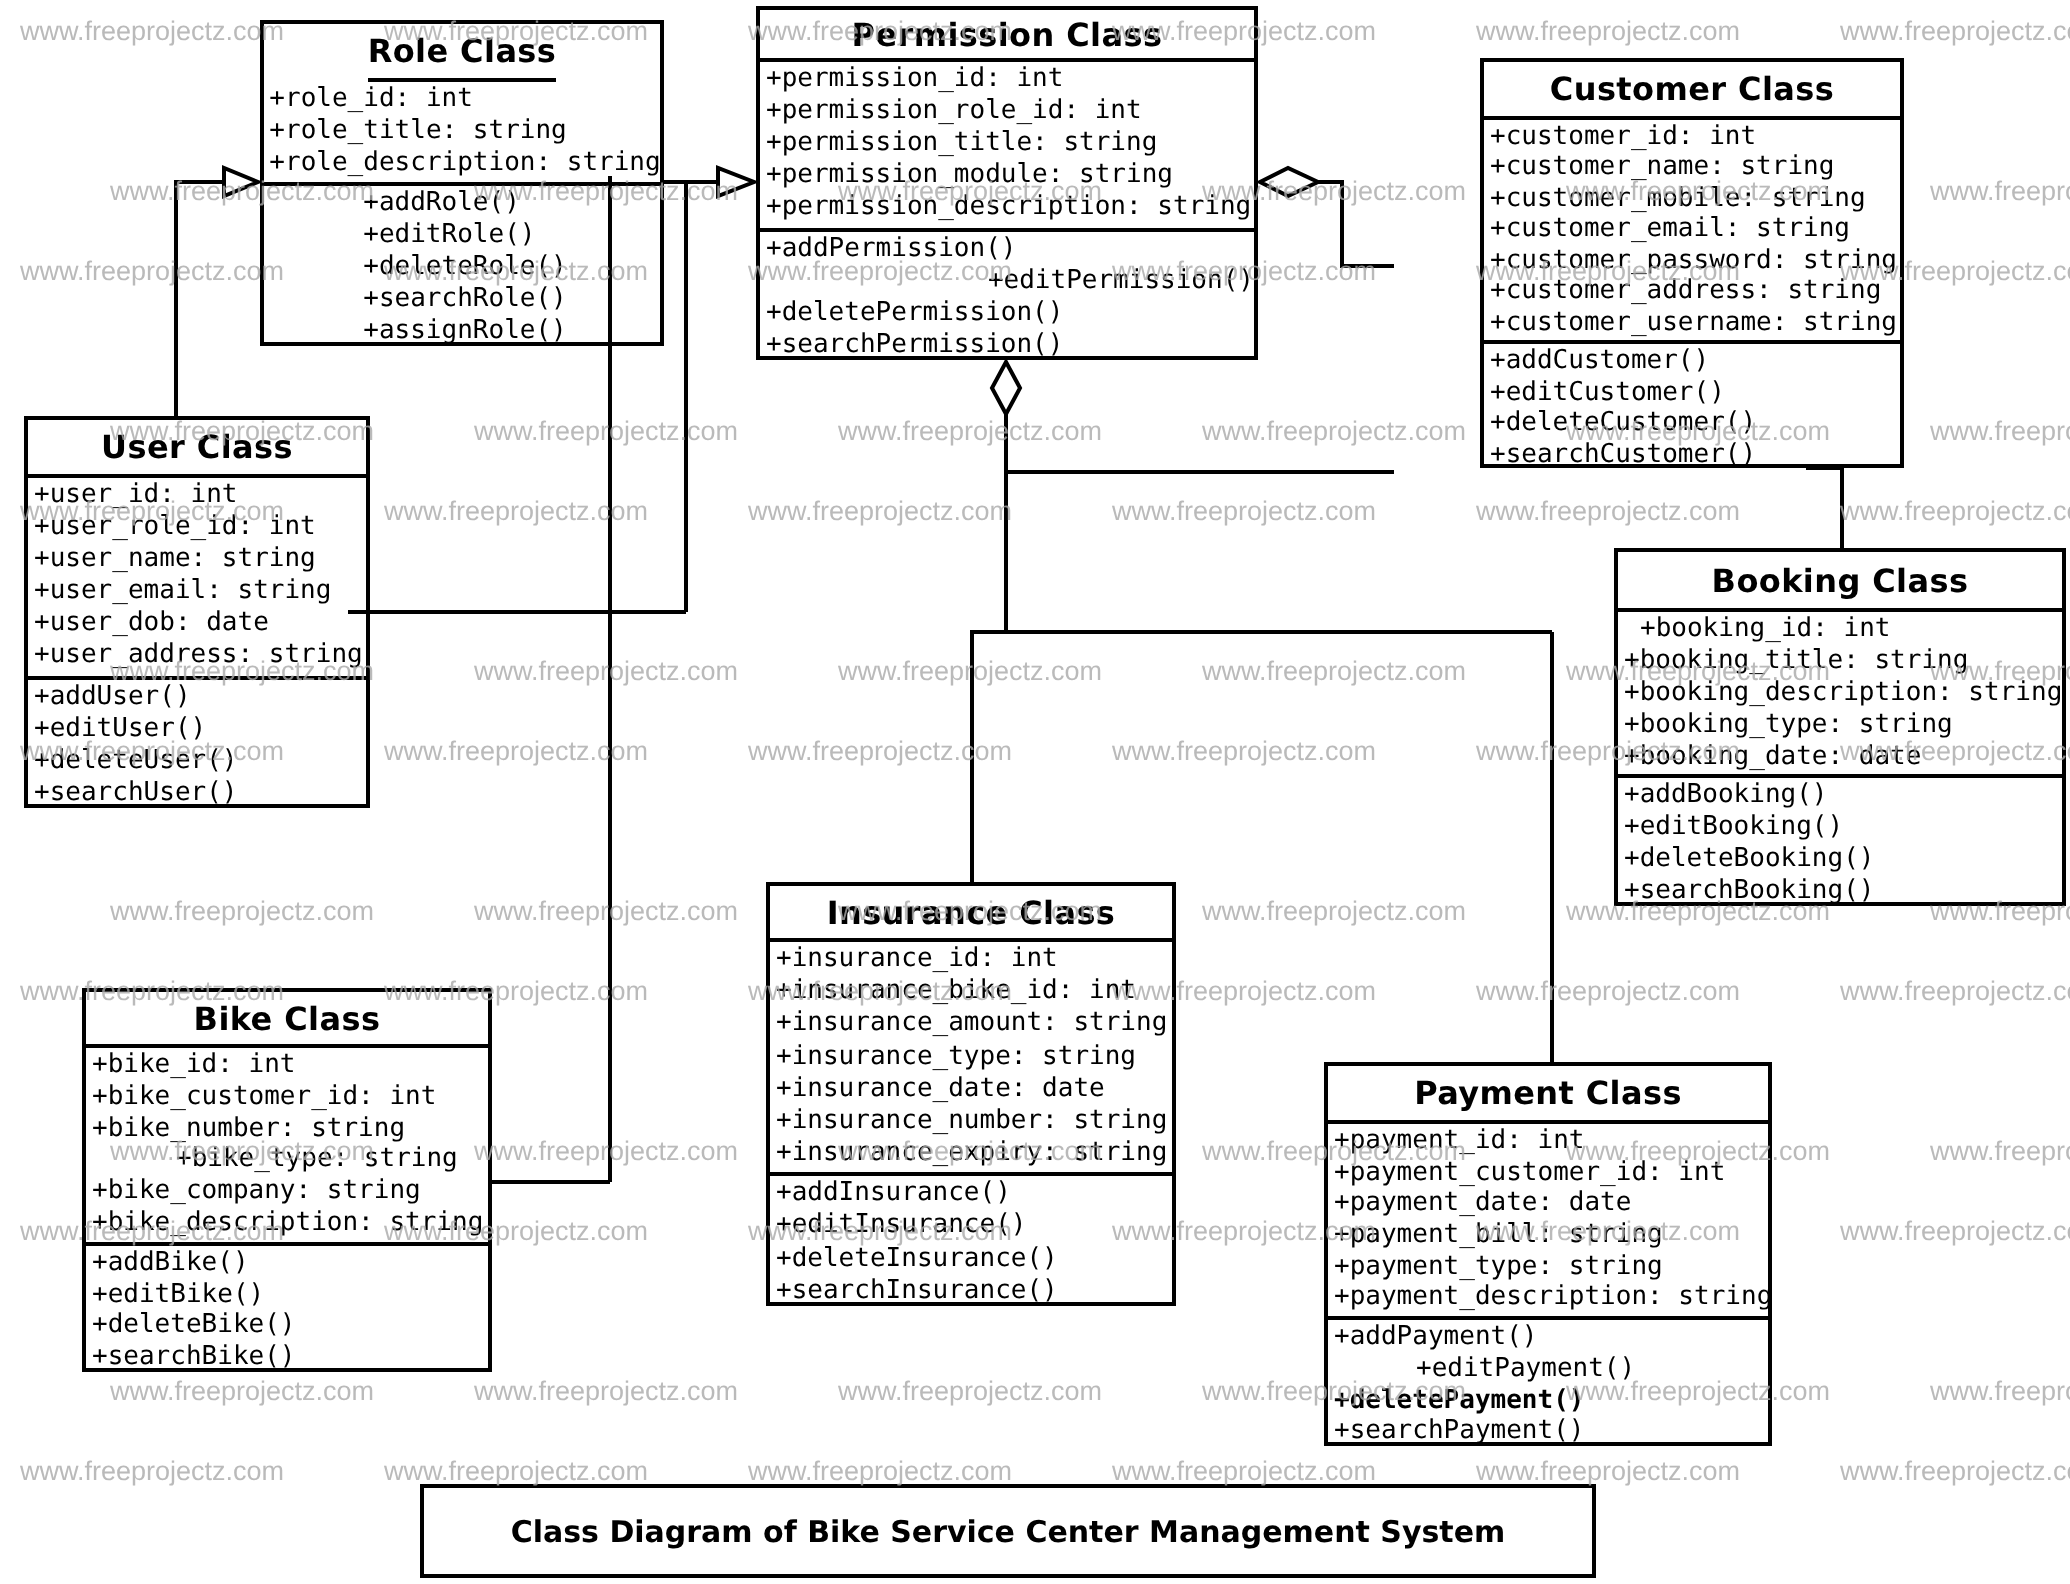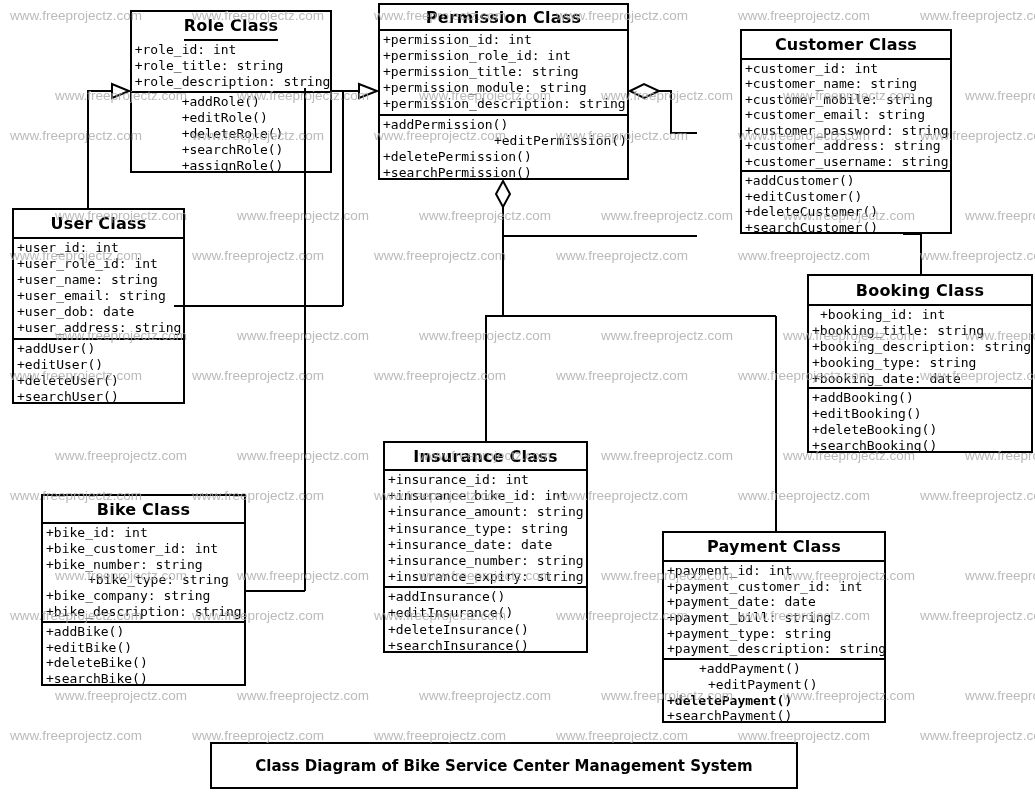--- a/index.html
+++ b/index.html
@@ -203,21 +203,21 @@
       <div class="uml-header" style="height: 27px;">Payment Class</div>
       <div class="uml-attrs" style="height: 95.2px;">
         <div class="uml-row" style="line-height: 15.7px; height: 15.7px;">+payment_id: int</div>
         <div class="uml-row" style="line-height: 15.7px; height: 15.7px;">+payment_customer_id: int</div>
         <div class="uml-row" style="line-height: 15.7px; height: 15.7px;">+payment_date: date</div>
         <div class="uml-row" style="line-height: 15.7px; height: 15.7px;">+payment_bill: string</div>
         <div class="uml-row" style="line-height: 15.7px; height: 15.7px;">+payment_type: string</div>
         <div class="uml-row" style="line-height: 15.7px; height: 15.7px;">+payment_description: string</div>
       </div>
       <div class="uml-methods">
-        <div class="uml-row" style="line-height: 15.7px; height: 15.7px; margin-left: 32px;">+addPayment()</div>
+        <div class="uml-row" style="line-height: 15.7px; height: 15.7px;">+addPayment()</div>
         <div class="uml-row" style="line-height: 15.7px; height: 15.7px; padding-left: 44px;">+editPayment()</div>
         <div class="uml-row" style="line-height: 15.7px; height: 15.7px; font-weight: bold;">+deletePayment()</div>
         <div class="uml-row" style="line-height: 15.7px; height: 15.7px;">+searchPayment()</div>
       </div>
     </div>
 
   <svg id="connector-layer" width="1035" height="792" viewBox="0 0 1035 792">
     <g stroke="#000" stroke-width="2" fill="none">
 
       <polyline points="88,208 88,91 112,91"></polyline>

